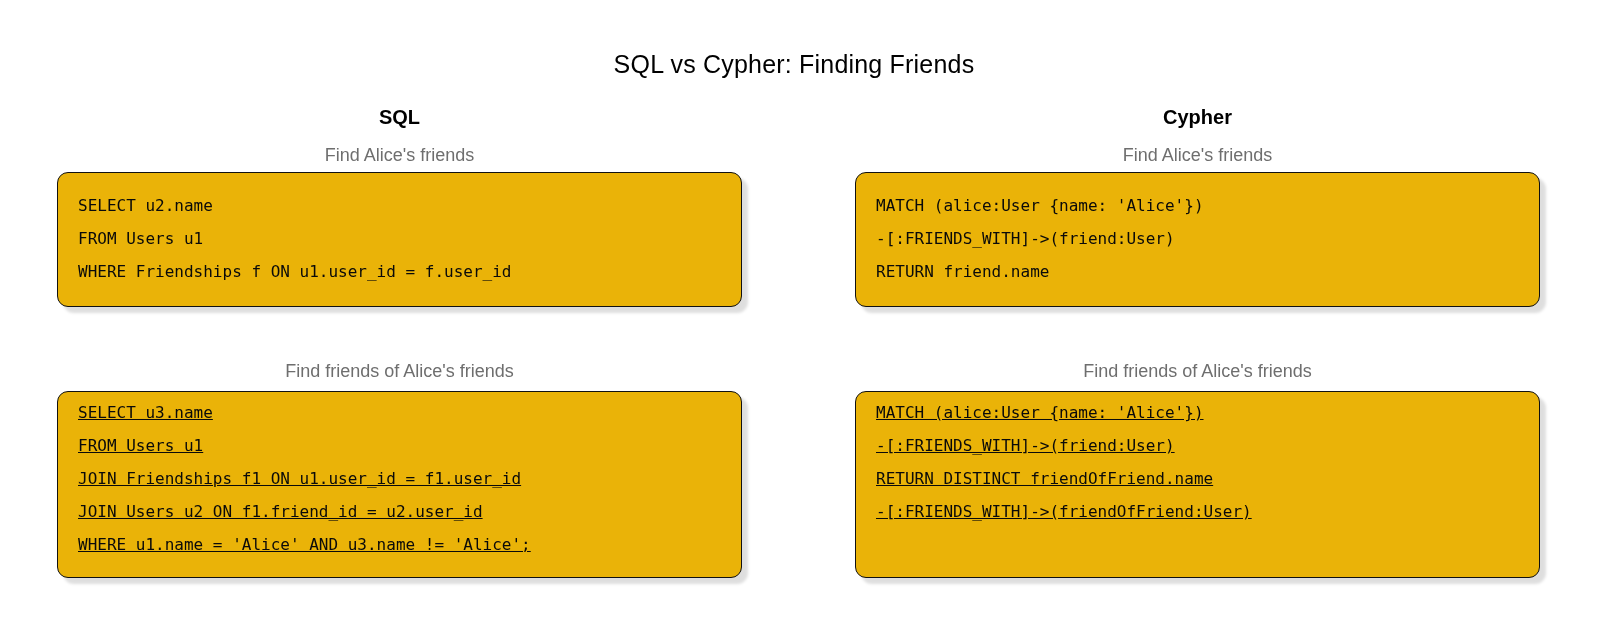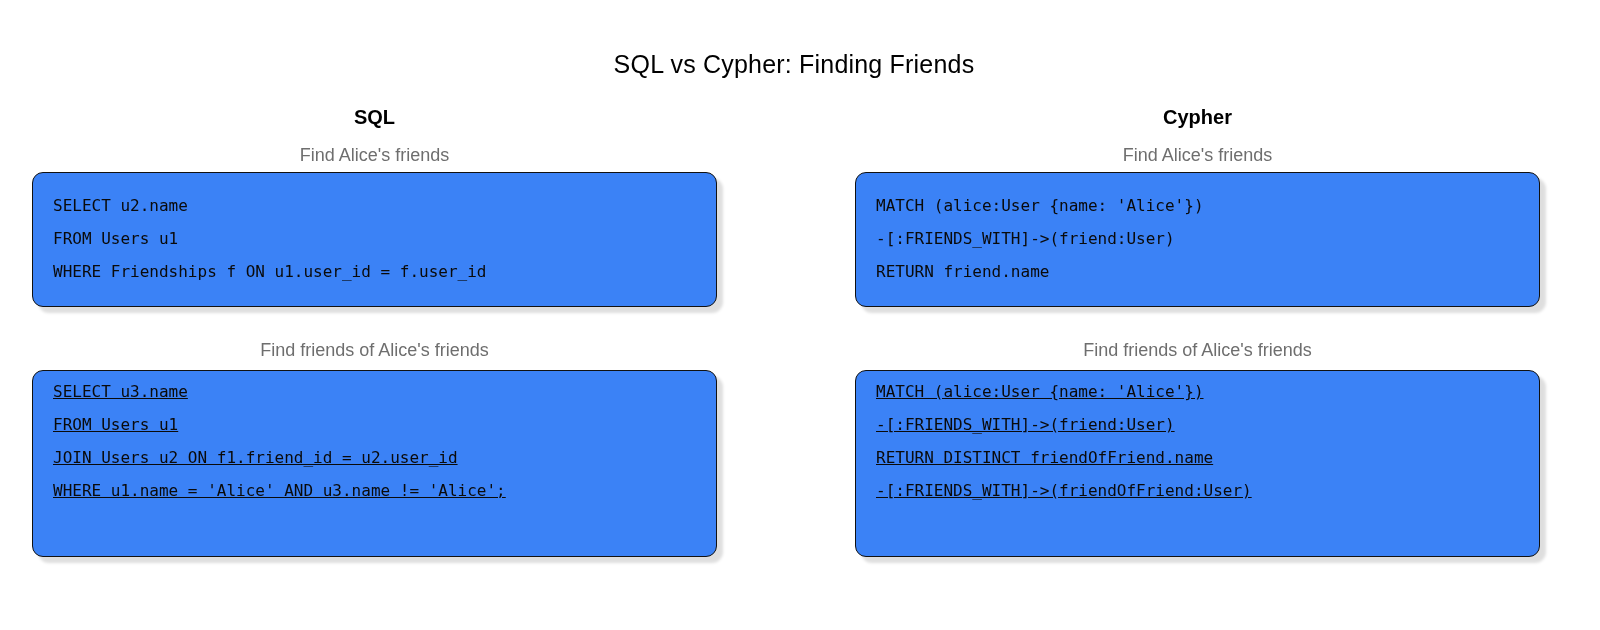--- a/index.html
+++ b/index.html
@@ -21,45 +21,45 @@
     font-size: 25px;
     font-weight: 400;
     color: var(--title_text, #000000);
     letter-spacing: 0.2px;
   }
   .col {
     position: absolute;
     top: 105px;
     width: 685px;
   }
-  .col-sql { left: 32px; }
+  .col-sql { left: 57px; }
   .col-cypher { left: 855px; }
   .col-header {
     margin: 0;
     font-size: 20px;
     line-height: 24px;
     text-align: center;
     font-weight: 700;
     color: var(--title_text, #000000);
   }
   .box-label {
     margin-top: 18px;
     font-size: 18px;
     line-height: 16px;
     text-align: center;
     color: var(--label_text, #6e6e6e);
   }
-  .label-2 { margin-top: 35px; }
+  .label-2 { margin-top: 56px; }
   .code-box {
     margin-top: 9px;
     box-sizing: border-box;
     width: 685px;
     border: 1.5px solid var(--border, #111111);
     border-radius: 11px;
-    background: #3b82f6;
+    background: #eab308;
     box-shadow: 6px 6px 3px var(--shadow, rgba(0,0,0,0.13));
     padding: 0 20px;
     font-family: "DejaVu Sans Mono", monospace;
     font-size: 16px;
     color: var(--code_text, #0a0a0a);
     overflow: hidden;
   }
   .box-row1 { height: 135px; padding-top: 16px; }
   .box-row2 { margin-top: 12px; height: 187px; padding-top: 4px; text-decoration: underline; }
   .code-line {
@@ -80,20 +80,21 @@
   <div class="code-box box-row1">
     <div class="code-line">SELECT u2.name</div>
     <div class="code-line">FROM Users u1</div>
     <div class="code-line">WHERE Friendships f ON u1.user_id = f.user_id</div>
   </div>
 
   <div class="box-label label-2">Find friends of Alice's friends</div>
   <div class="code-box box-row2">
     <div class="code-line">SELECT u3.name</div>
     <div class="code-line">FROM Users u1</div>
+    <div class="code-line">JOIN Friendships f1 ON u1.user_id = f1.user_id</div>
     <div class="code-line">JOIN Users u2 ON f1.friend_id = u2.user_id</div>
     <div class="code-line">WHERE u1.name = 'Alice' AND u3.name != 'Alice';</div>
   </div>
 </section>
 
 <section class="col col-cypher">
   <h2 class="col-header">Cypher</h2>
 
   <div class="box-label">Find Alice's friends</div>
   <div class="code-box box-row1">

